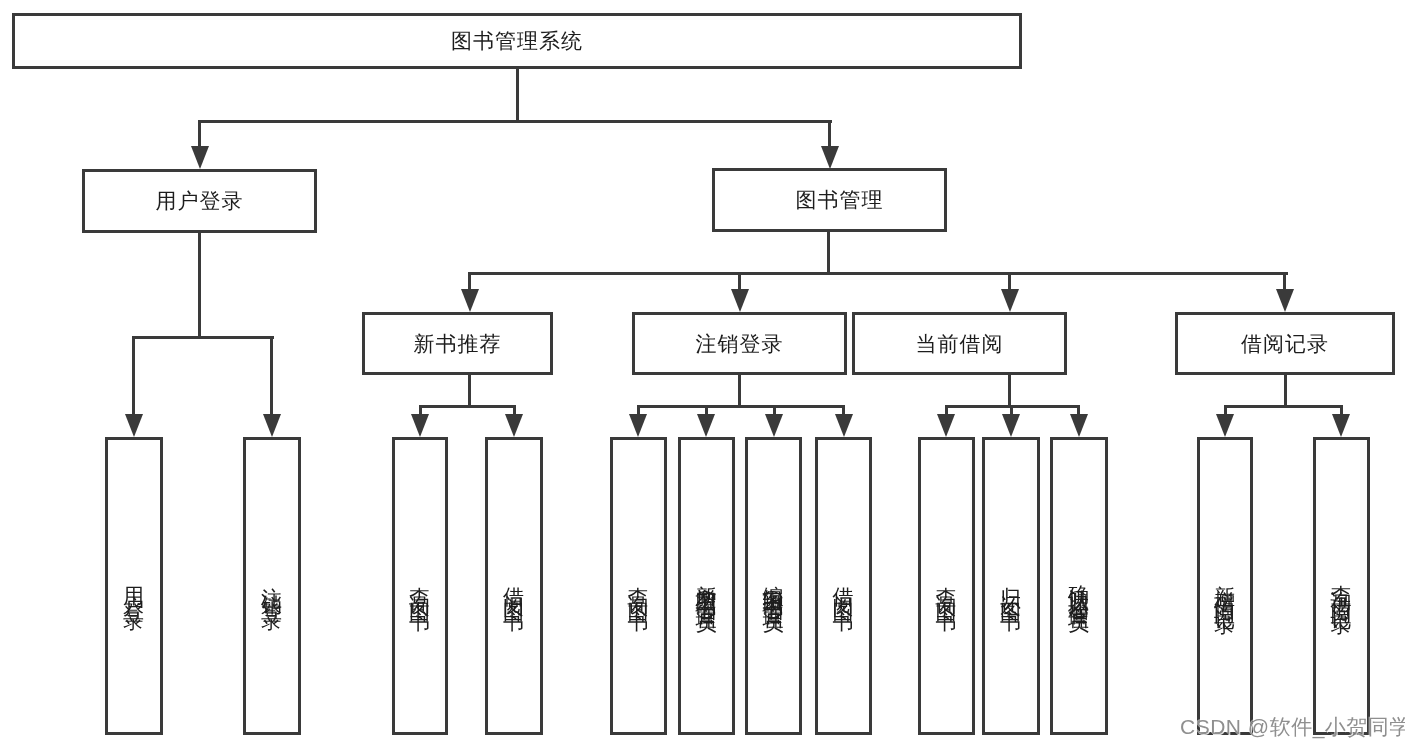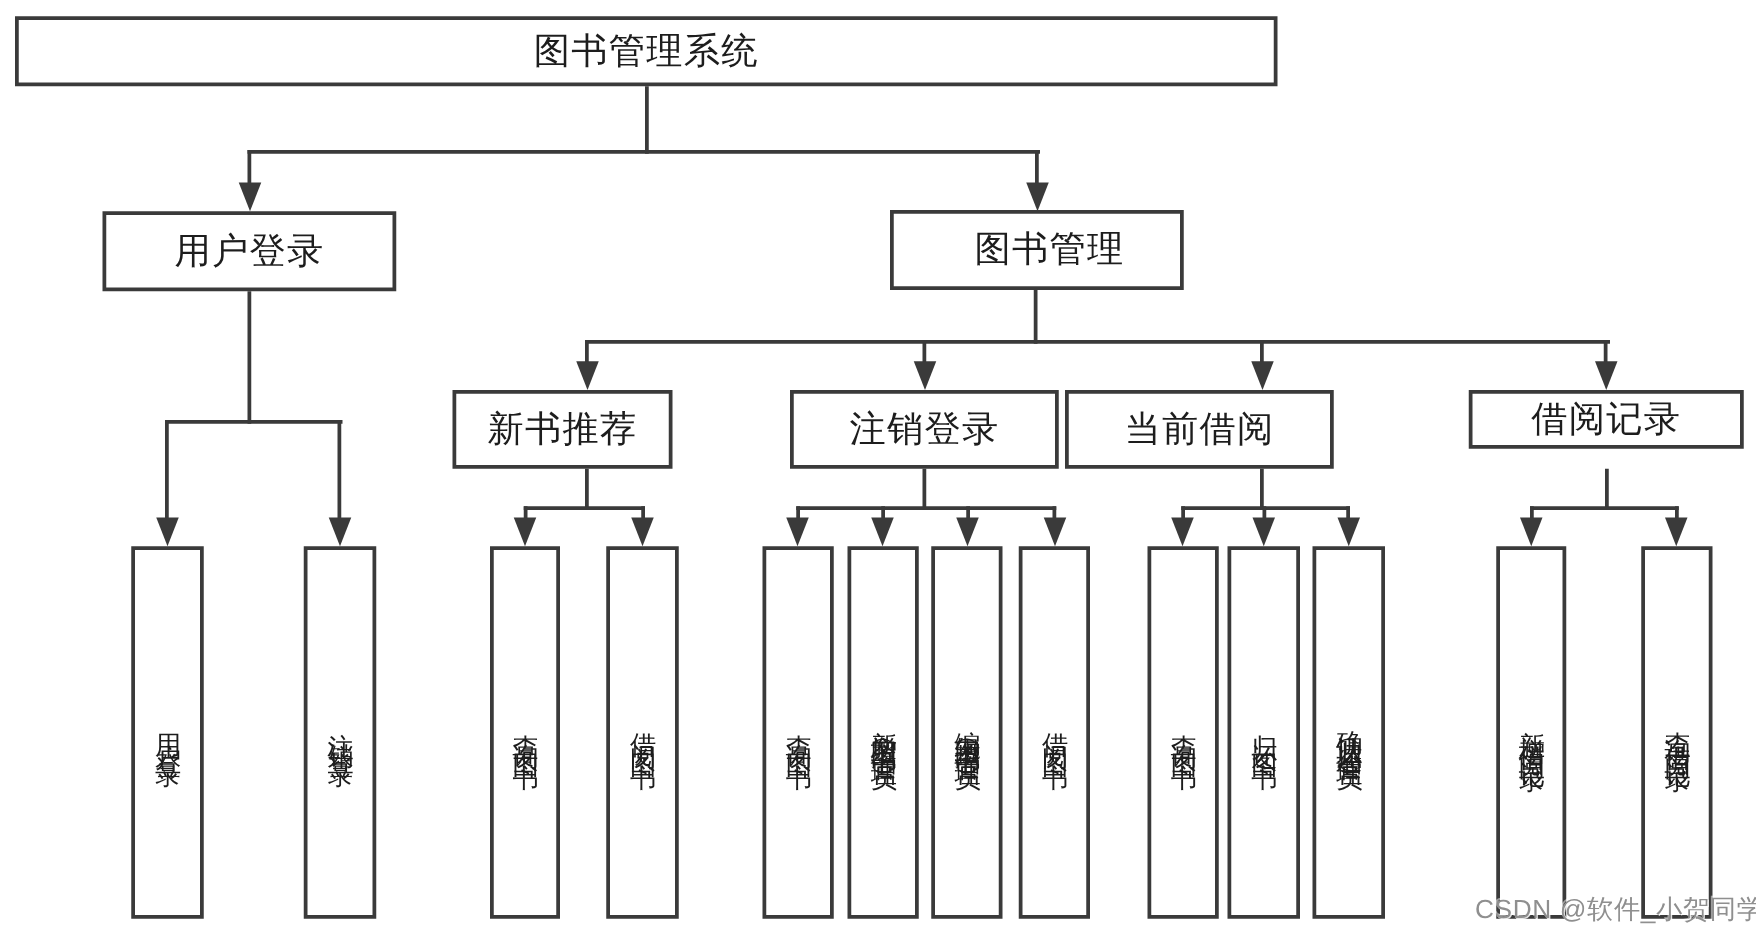--- a/index.html
+++ b/index.html
@@ -17,21 +17,21 @@
   }
   .box{
     position:absolute;
     box-sizing:border-box;
     border:3px solid var(--line);
     background:#fff;
     display:flex;
     align-items:center;
     justify-content:center;
     text-align:center;
-    font-size:29px;
+    font-size:21px;
     letter-spacing:1px;
     color:var(--ink);
   }
   .vbox{
     writing-mode:vertical-rl;
     text-orientation:mixed;
     font-size:21px;
     letter-spacing:8px;
     line-height:1;
     padding:10px 0;
@@ -58,24 +58,24 @@
 </head>
 <body>
 
 <div class="diagram">
 
   <div class="box" style="left:12px;top:13px;width:1010px;height:56px;">图书管理系统</div>
 
   <div class="box" style="left:82px;top:169px;width:235px;height:64px;">用户登录</div>
   <div class="box" style="left:712px;top:168px;width:235px;height:64px;padding-left:20px;">图书管理</div>
 
-  <div class="box" style="left:362px;top:312px;width:176px;height:63px;">新书推荐</div>
+  <div class="box" style="left:362px;top:312px;width:191px;height:63px;">新书推荐</div>
   <div class="box" style="left:632px;top:312px;width:215px;height:63px;">注销登录</div>
   <div class="box" style="left:852px;top:312px;width:215px;height:63px;">当前借阅</div>
-  <div class="box" style="left:1175px;top:312px;width:220px;height:47px;">借阅记录</div>
+  <div class="box" style="left:1175px;top:312px;width:220px;height:63px;">借阅记录</div>
 
   <div class="box vbox" style="left:105px;top:437px;width:58px;height:298px;">用户登录</div>
   <div class="box vbox" style="left:243px;top:437px;width:58px;height:298px;">注销登录</div>
 
   <div class="box vbox" style="left:392px;top:437px;width:56px;height:298px;">查询图书</div>
   <div class="box vbox" style="left:485px;top:437px;width:58px;height:298px;">借阅图书</div>
 
   <div class="box vbox" style="left:610px;top:437px;width:57px;height:298px;">查询图书</div>
   <div class="box vbox" style="left:678px;top:437px;width:57px;height:298px;letter-spacing:4px;">新增图书（管理员）</div>
   <div class="box vbox" style="left:745px;top:437px;width:57px;height:298px;letter-spacing:4px;">编辑图书（管理员）</div>

